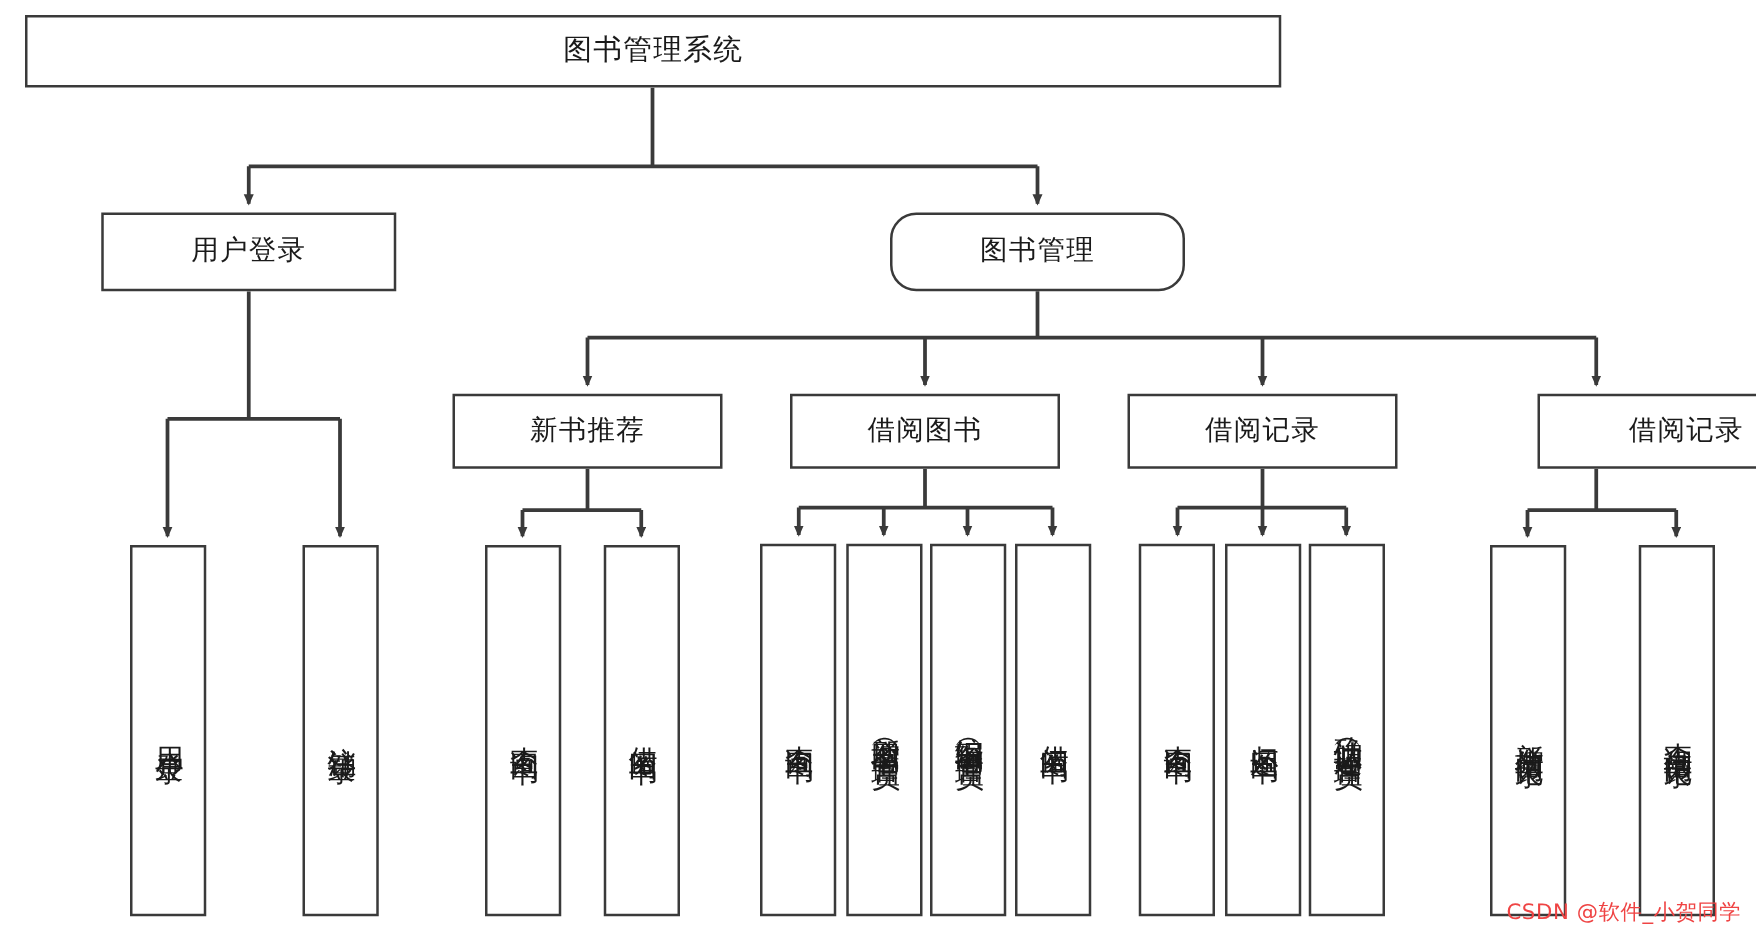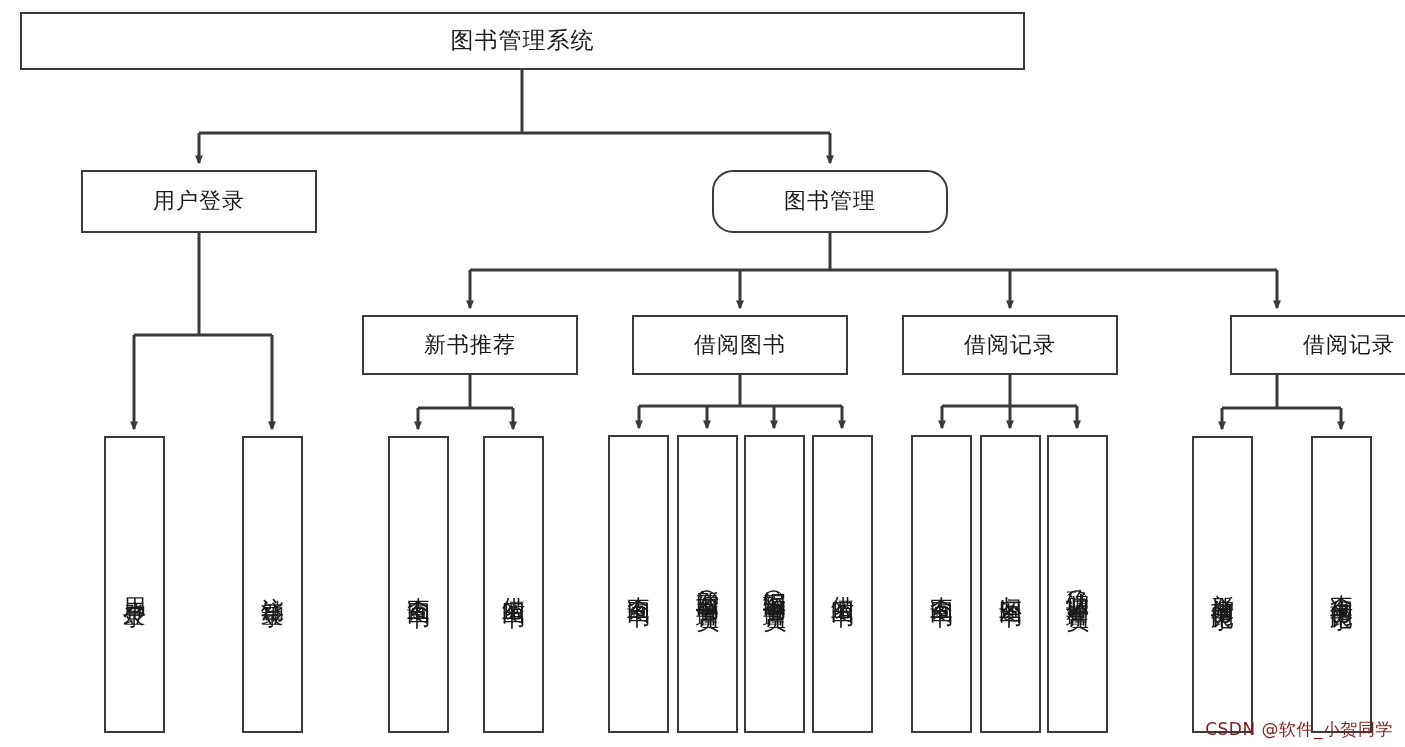--- a/index.html
+++ b/index.html
@@ -56,21 +56,21 @@
     writing-mode: vertical-rl;
     text-orientation: upright;
     display: block;
     text-align: center;
   }
   .watermark {
     position: absolute;
     right: 12px;
     bottom: 6px;
     font-size: 17px;
-    color: #7f1d1d;
+    color: #ef4444;
     letter-spacing: 0.5px;
     z-index: 5;
     white-space: nowrap;
     text-align: center;
   }
 </style>
 </head>
 <body>
 
 <div id="canvas">

